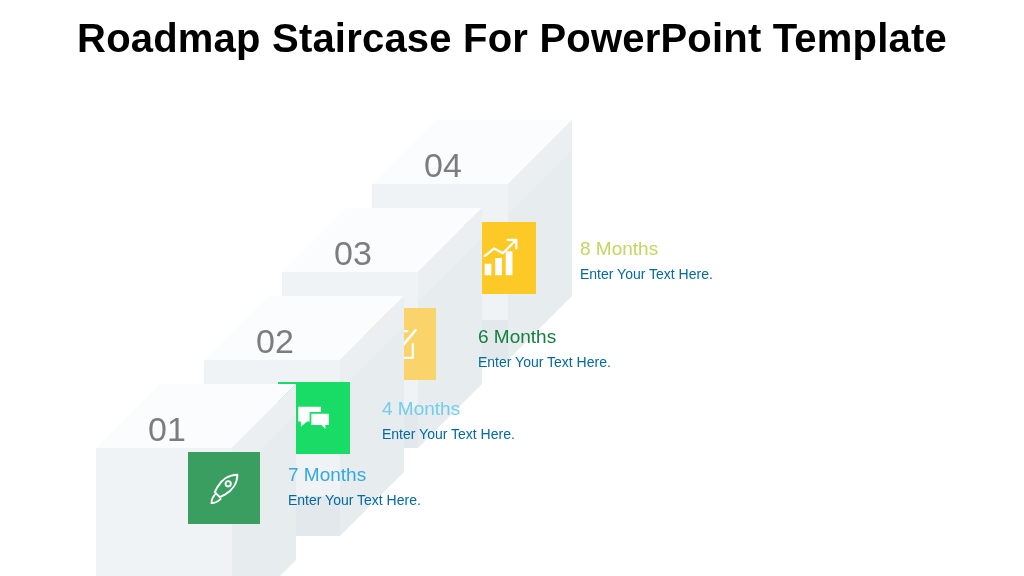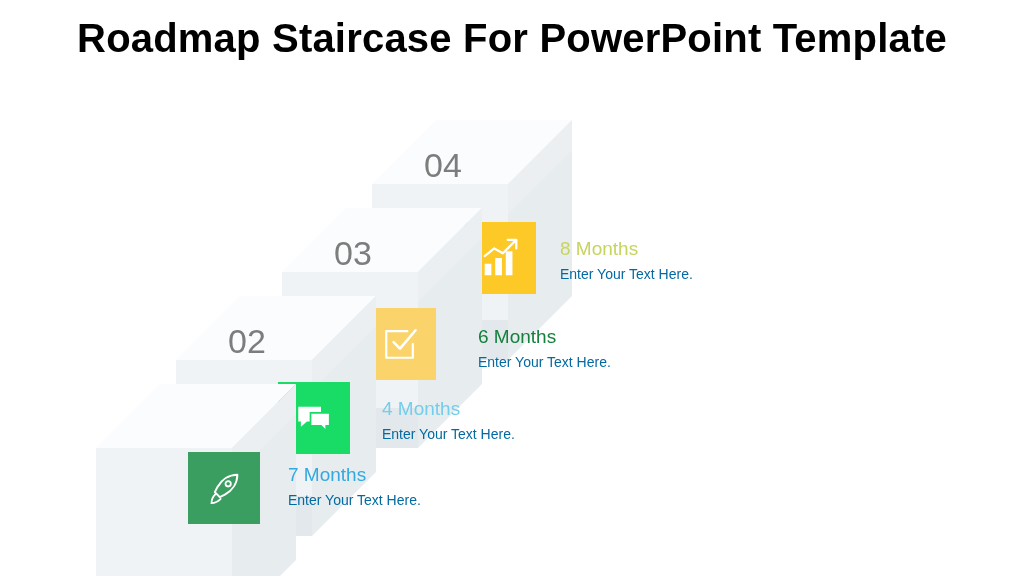--- a/index.html
+++ b/index.html
@@ -105,21 +105,21 @@
   <div class="icon-tile" style="left:464px; top:222px; background:#fdc926;">
     <svg width="46" height="46" viewBox="0 0 48 48">
       <rect x="8" y="30" width="7" height="12" fill="#ffffff"></rect>
       <rect x="19" y="24" width="7" height="18" fill="#ffffff"></rect>
       <rect x="30" y="17" width="7" height="25" fill="#ffffff"></rect>
       <path d="M8 22 L18 14 L27 19 L40 6" stroke="#ffffff" stroke-width="2.4" fill="none" stroke-linecap="round" stroke-linejoin="round"></path>
       <path d="M32 5 L41 5 L41 14" stroke="#ffffff" stroke-width="2.4" fill="none" stroke-linecap="round" stroke-linejoin="round"></path>
     </svg>
   </div>
 
-  <div class="label-block" style="left:560px; top:238px;">
+  <div class="label-block" style="left:580px; top:238px;">
     <div class="label-title" style="color:#c7d45f;">8 Months</div>
     <div class="label-desc">Enter Your Text Here.</div>
   </div>
 
   <div class="step" style="left:282px; top:208px;">
     <svg width="200" height="240" viewBox="0 0 200 240">
       <polygon points="0,64 64,0 200,0 136,64" fill="#fbfcfd"></polygon>
       <polygon points="136,64 200,0 200,176 136,240" fill="#e7ecee"></polygon>
       <polygon points="0,64 136,64 136,240 0,240" fill="#f0f3f5"></polygon>
       <polygon points="0,200 136,200 136,240 0,240" fill="#dfe5e8" opacity="0.8"></polygon>
@@ -133,21 +133,21 @@
       <path d="M38 24 L38 39 L9 39 L9 10 L32 10" stroke="#ffffff" stroke-width="2.4" fill="none" stroke-linecap="round" stroke-linejoin="round"></path>
       <path d="M17 22 L24 29 L41 9" stroke="#ffffff" stroke-width="2.8" fill="none" stroke-linecap="round" stroke-linejoin="round"></path>
     </svg>
   </div>
 
   <div class="label-block" style="left:478px; top:326px;">
     <div class="label-title" style="color:#15803d;">6 Months</div>
     <div class="label-desc">Enter Your Text Here.</div>
   </div>
 
-  <div class="step" style="left:176px; top:296px;">
+  <div class="step" style="left:204px; top:296px;">
     <svg width="200" height="240" viewBox="0 0 200 240">
       <polygon points="0,64 64,0 200,0 136,64" fill="#fbfcfd"></polygon>
       <polygon points="136,64 200,0 200,176 136,240" fill="#e7ecee"></polygon>
       <polygon points="0,64 136,64 136,240 0,240" fill="#f0f3f5"></polygon>
       <polygon points="0,200 136,200 136,240 0,240" fill="#dfe5e8" opacity="0.8"></polygon>
       <polygon points="136,64 200,0 200,30 136,94" fill="#eef2f4" opacity="0.6"></polygon>
     </svg>
     <div class="step-number" style="left:-4px; top:26px; width:150px;">02</div>
   </div>
 
@@ -164,20 +164,21 @@
   </div>
 
   <div class="step" style="left:96px; top:384px;">
     <svg width="200" height="240" viewBox="0 0 200 240">
       <polygon points="0,64 64,0 200,0 136,64" fill="#fbfcfd"></polygon>
       <polygon points="136,64 200,0 200,176 136,240" fill="#e7ecee"></polygon>
       <polygon points="0,64 136,64 136,240 0,240" fill="#f0f3f5"></polygon>
       <polygon points="0,200 136,200 136,240 0,240" fill="#dfe5e8" opacity="0.8"></polygon>
       <polygon points="136,64 200,0 200,30 136,94" fill="#eef2f4" opacity="0.6"></polygon>
     </svg>
+    <div class="step-number" style="left:-4px; top:26px; width:150px;">01</div>
   </div>
 
   <div class="icon-tile" style="left:188px; top:452px; background:#3a9e61;">
     <svg width="40" height="40" viewBox="0 0 48 48">
       <path d="M40 8 C30 8 21 14 16 23 L13 29 L19 35 L25 32 C34 27 40 18 40 8 Z" fill="none" stroke="#ffffff" stroke-width="2.4" stroke-linejoin="round"></path>
       <circle cx="29" cy="19" r="3.2" fill="none" stroke="#ffffff" stroke-width="2.2"></circle>
       <path d="M14 31 C10 35 9 39 9 42 C12 42 16 41 20 37" fill="none" stroke="#ffffff" stroke-width="2.2" stroke-linecap="round"></path>
     </svg>
   </div>
 

